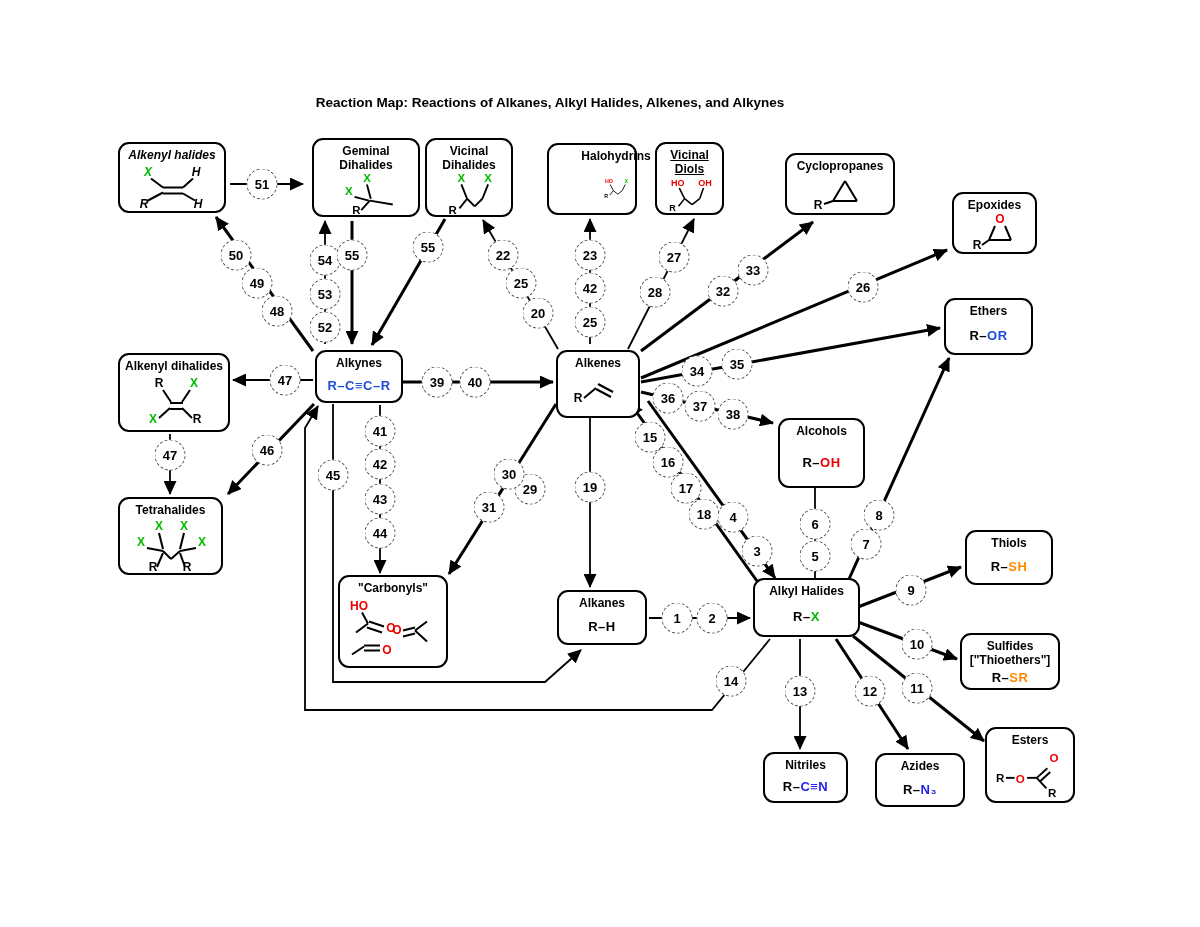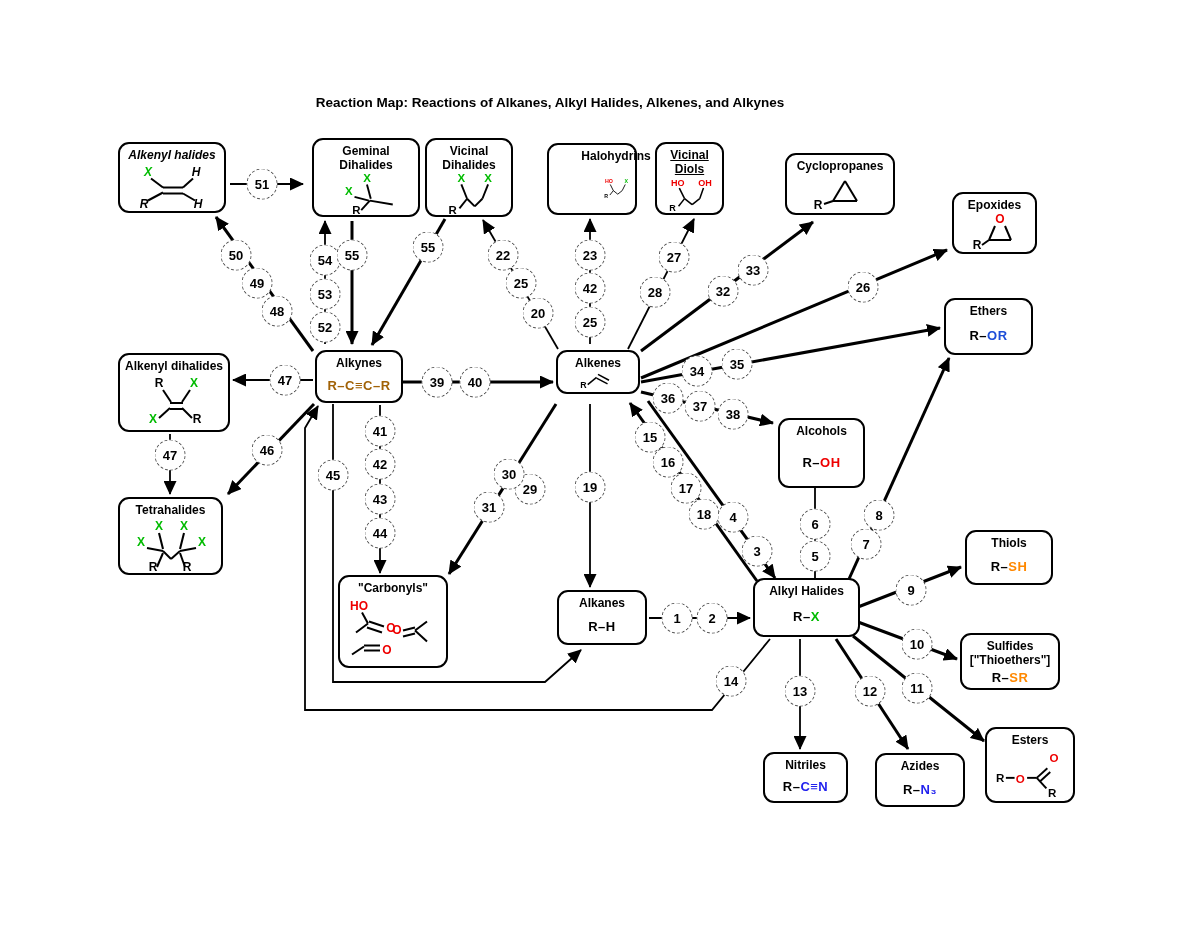--- a/index.html
+++ b/index.html
@@ -219,24 +219,24 @@
         <div class="struct-text">
           <span style="color: rgb(0, 0, 0);">R–</span>
           <span style="color: #1d4ed8;">OR</span>
         </div>
       </div>
       <div class="node" style="left: 315px; top: 350px; width: 88px; height: 53px;">
         <div class="node-title">
           <div>Alkynes</div>
         </div>
         <div class="struct-text">
-          <span style="color: #a16207;">R–C≡C–R</span>
-        </div>
-      </div>
-      <div class="node" style="left: 556px; top: 350px; width: 84px; height: 44px;">
+          <span style="color: #1d4ed8;">R–C≡C–R</span>
+        </div>
+      </div>
+      <div class="node" style="left: 556px; top: 350px; width: 84px; height: 68px;">
         <div class="node-title">
           <div>Alkenes</div>
         </div>
         <svg class="struct-svg" viewBox="0 0 80 30">
           <line x1="26" y1="20" x2="38" y2="10"></line>
           <line x1="38" y1="11" x2="53" y2="19"></line>
           <line x1="40" y1="6" x2="55" y2="14"></line>
           <text x="20" y="24" fill="#000000" text-anchor="middle">R</text>
         </svg>
       </div>

